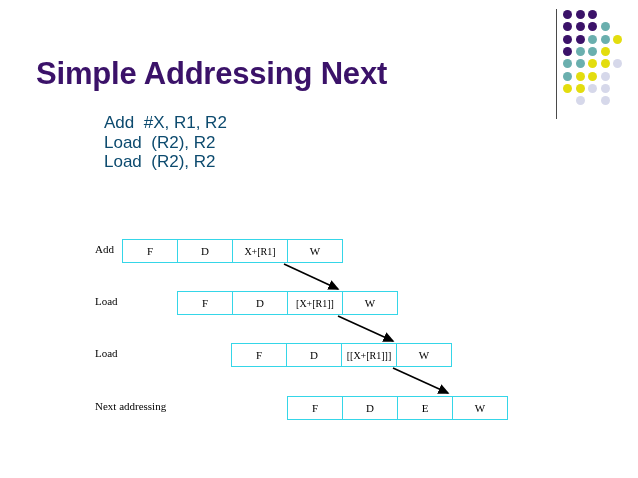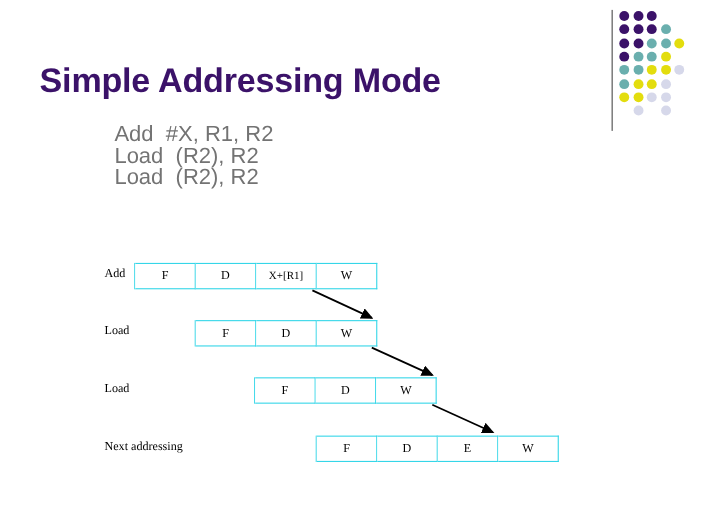--- a/index.html
+++ b/index.html
@@ -53,22 +53,22 @@
     letter-spacing: -0.2px;
     white-space: nowrap;
   }
 
   
   #instruction-list {
     position: absolute;
     left: 104px;
     top: 113px;
     font-family: "Liberation Sans", sans-serif;
-    font-size: 20px;
-    color: #737373;
+    font-size: 17px;
+    color: #0c4a6e;
     line-height: 19.5px;
   }
   .instruction-line {
     white-space: pre;
   }
 
   
   #pipeline {
     position: absolute;
     left: 0;
@@ -166,46 +166,48 @@
       <span class="dot" style="left: 25.2px; top: 61.5px; background: rgb(227, 221, 14);"></span>
       <span class="dot" style="left: 37.8px; top: 61.5px; background: rgb(214, 216, 234);"></span>
       <span class="dot" style="left: 0px; top: 73.8px; background: rgb(227, 221, 14);"></span>
       <span class="dot" style="left: 12.6px; top: 73.8px; background: rgb(227, 221, 14);"></span>
       <span class="dot" style="left: 25.2px; top: 73.8px; background: rgb(214, 216, 234);"></span>
       <span class="dot" style="left: 37.8px; top: 73.8px; background: rgb(214, 216, 234);"></span>
       <span class="dot" style="left: 12.6px; top: 86.1px; background: rgb(214, 216, 234);"></span>
       <span class="dot" style="left: 37.8px; top: 86.1px; background: rgb(214, 216, 234);"></span>
     </div>
 
-  <div id="page-title">Simple Addressing Mode</div>
+  <div id="page-title">Simple Addressing Next</div>
 
   <div id="instruction-list">
     <div class="instruction-line">Add  #X, R1, R2</div>
     <div class="instruction-line">Load  (R2), R2</div>
     <div class="instruction-line">Load  (R2), R2</div>
   </div>
 
   <div id="pipeline">
       <div class="pipe-label" style="left: 95px; top: 243px;">Add</div>
       <div class="pipe-boxes" style="left: 122px; top: 239px; border-left-color: rgb(53, 214, 232);">
         <div class="pipe-cell" style="border-top-color: rgb(53, 214, 232); border-bottom-color: rgb(53, 214, 232); border-right-color: rgb(53, 214, 232);">F</div>
         <div class="pipe-cell" style="border-top-color: rgb(53, 214, 232); border-bottom-color: rgb(53, 214, 232); border-right-color: rgb(53, 214, 232);">D</div>
         <div class="pipe-cell wide" style="border-top-color: rgb(53, 214, 232); border-bottom-color: rgb(53, 214, 232); border-right-color: rgb(53, 214, 232); text-align: right;">X+[R1]</div>
         <div class="pipe-cell" style="border-top-color: rgb(53, 214, 232); border-bottom-color: rgb(53, 214, 232); border-right-color: rgb(53, 214, 232);">W</div>
       </div>
       <div class="pipe-label" style="left: 95px; top: 295px;">Load</div>
       <div class="pipe-boxes" style="left: 177px; top: 291px; border-left-color: rgb(53, 214, 232);">
         <div class="pipe-cell" style="border-top-color: rgb(53, 214, 232); border-bottom-color: rgb(53, 214, 232); border-right-color: rgb(53, 214, 232);">F</div>
         <div class="pipe-cell" style="border-top-color: rgb(53, 214, 232); border-bottom-color: rgb(53, 214, 232); border-right-color: rgb(53, 214, 232);">D</div>
+        <div class="pipe-cell wide" style="border-top-color: rgb(53, 214, 232); border-bottom-color: rgb(53, 214, 232); border-right-color: rgb(53, 214, 232);">[X+[R1]]</div>
         <div class="pipe-cell" style="border-top-color: rgb(53, 214, 232); border-bottom-color: rgb(53, 214, 232); border-right-color: rgb(53, 214, 232);">W</div>
       </div>
       <div class="pipe-label" style="left: 95px; top: 347px;">Load</div>
       <div class="pipe-boxes" style="left: 231px; top: 343px; border-left-color: rgb(53, 214, 232);">
         <div class="pipe-cell" style="border-top-color: rgb(53, 214, 232); border-bottom-color: rgb(53, 214, 232); border-right-color: rgb(53, 214, 232);">F</div>
         <div class="pipe-cell" style="border-top-color: rgb(53, 214, 232); border-bottom-color: rgb(53, 214, 232); border-right-color: rgb(53, 214, 232);">D</div>
+        <div class="pipe-cell wide" style="border-top-color: rgb(53, 214, 232); border-bottom-color: rgb(53, 214, 232); border-right-color: rgb(53, 214, 232);">[[X+[R1]]]</div>
         <div class="pipe-cell" style="border-top-color: rgb(53, 214, 232); border-bottom-color: rgb(53, 214, 232); border-right-color: rgb(53, 214, 232);">W</div>
       </div>
       <div class="pipe-label" style="left: 95px; top: 400px;">Next addressing</div>
       <div class="pipe-boxes" style="left: 287px; top: 396px; border-left-color: rgb(53, 214, 232);">
         <div class="pipe-cell" style="border-top-color: rgb(53, 214, 232); border-bottom-color: rgb(53, 214, 232); border-right-color: rgb(53, 214, 232);">F</div>
         <div class="pipe-cell" style="border-top-color: rgb(53, 214, 232); border-bottom-color: rgb(53, 214, 232); border-right-color: rgb(53, 214, 232);">D</div>
         <div class="pipe-cell" style="border-top-color: rgb(53, 214, 232); border-bottom-color: rgb(53, 214, 232); border-right-color: rgb(53, 214, 232);">E</div>
         <div class="pipe-cell" style="border-top-color: rgb(53, 214, 232); border-bottom-color: rgb(53, 214, 232); border-right-color: rgb(53, 214, 232);">W</div>
       </div>
     </div>

